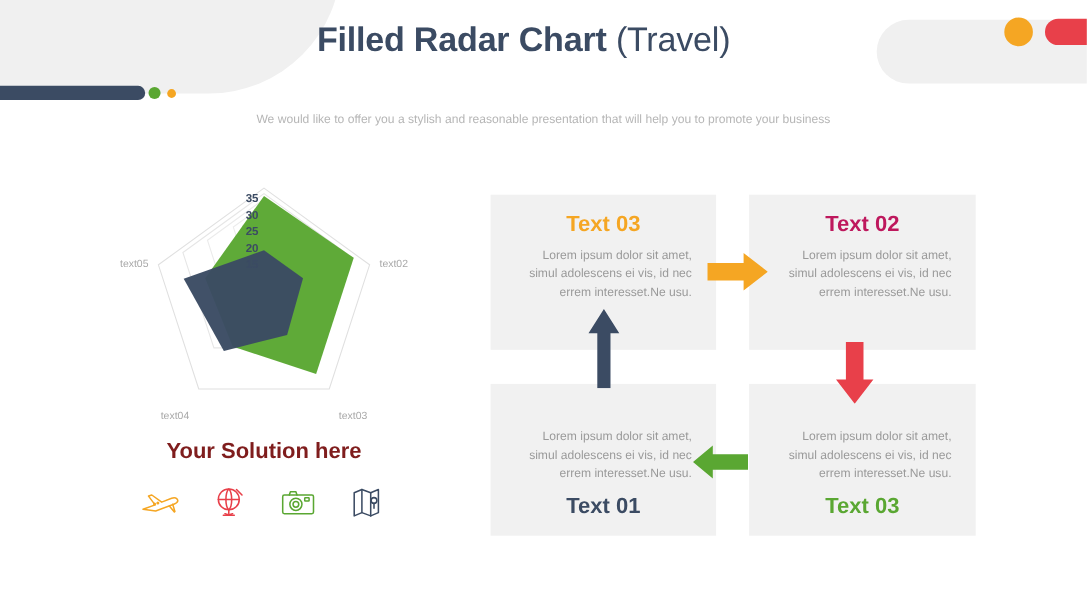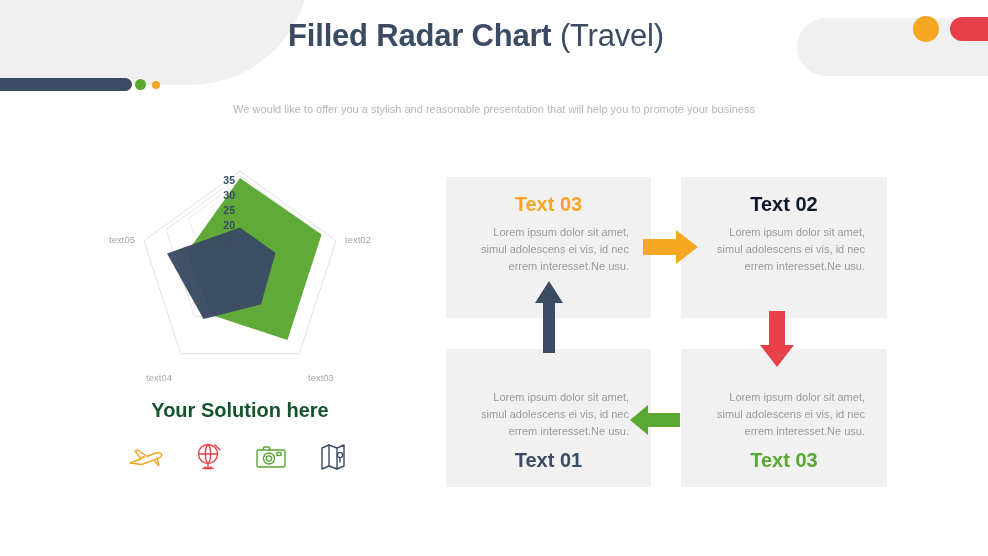--- a/index.html
+++ b/index.html
@@ -116,21 +116,21 @@
   .chart-area svg { display: block; }
 
   .solution-title {
     position: absolute;
     left: 95px;
     top: 399px;
     width: 290px;
     text-align: center;
     font-size: 20px;
     font-weight: bold;
-    color: #14532d;
+    color: #7f1d1d;
   }
 
   .icon-row {
     position: absolute;
     left: 125px;
     top: 438px;
     width: 230px;
     display: flex;
     justify-content: space-between;
     align-items: center;
@@ -166,21 +166,21 @@
   .box-body {
     font-size: 11px;
     line-height: 1.55;
     color: #9a9a9a;
     text-align: right;
   }
   .box-tl .box-body, .box-tr .box-body { margin-top: 9px; }
   .box-bl .box-title, .box-br .box-title { margin-top: 9px; }
 
   .t-orange { color: #f5a623; }
-  .t-red    { color: #0f172a; }
+  .t-red    { color: #be185d; }
   .t-green  { color: #5aa732; }
   .t-navy   { color: #3b4b63; }
 
   
   .arrow { position: absolute; }
   .arrow-right-orange { left: 643px; top: 228px; }
   .arrow-down-red     { left: 758px; top: 311px; }
   .arrow-left-green   { left: 630px; top: 403px; }
   .arrow-up-navy      { left: 533px; top: 281px; }
 </style>

